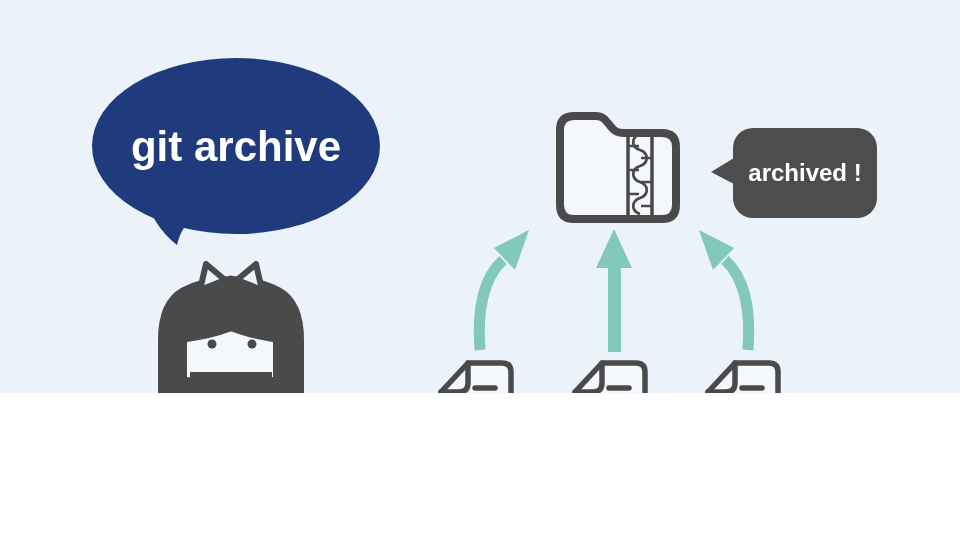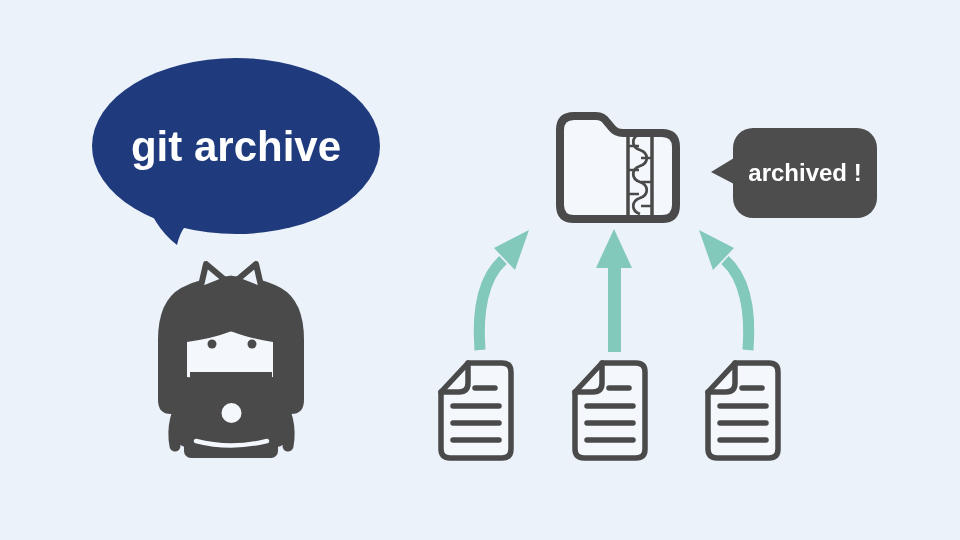--- a/index.html
+++ b/index.html
@@ -1,19 +1,19 @@
 <!DOCTYPE html>
 <html style="--bg: #ebf2fa; --navy: #1f3b7d; --dark: #4a4a4a; --dark2: #4d4d4d; --teal: #82c8bb; --iconfill: #f4f8fd; --white: #ffffff;"><head>
 <meta charset="utf-8">
 <style>
   html, body { margin: 0; padding: 0; }
   .scene {
     position: relative;
     width: 960px;
-    height: 540px;
+    height: 393px;
     background: var(--bg, #ebf2fa);
     overflow: hidden;
     font-family: "Liberation Sans", sans-serif;
   }
   .scene svg { position: absolute; top: 0; left: 0; display: block; }
 
   .fill-navy   { fill: var(--navy, #1f3b7d); }
   .fill-dark   { fill: var(--dark, #4a4a4a); }
   .fill-dark2  { fill: var(--dark2, #4d4d4d); }
   .fill-teal   { fill: var(--teal, #82c8bb); }

